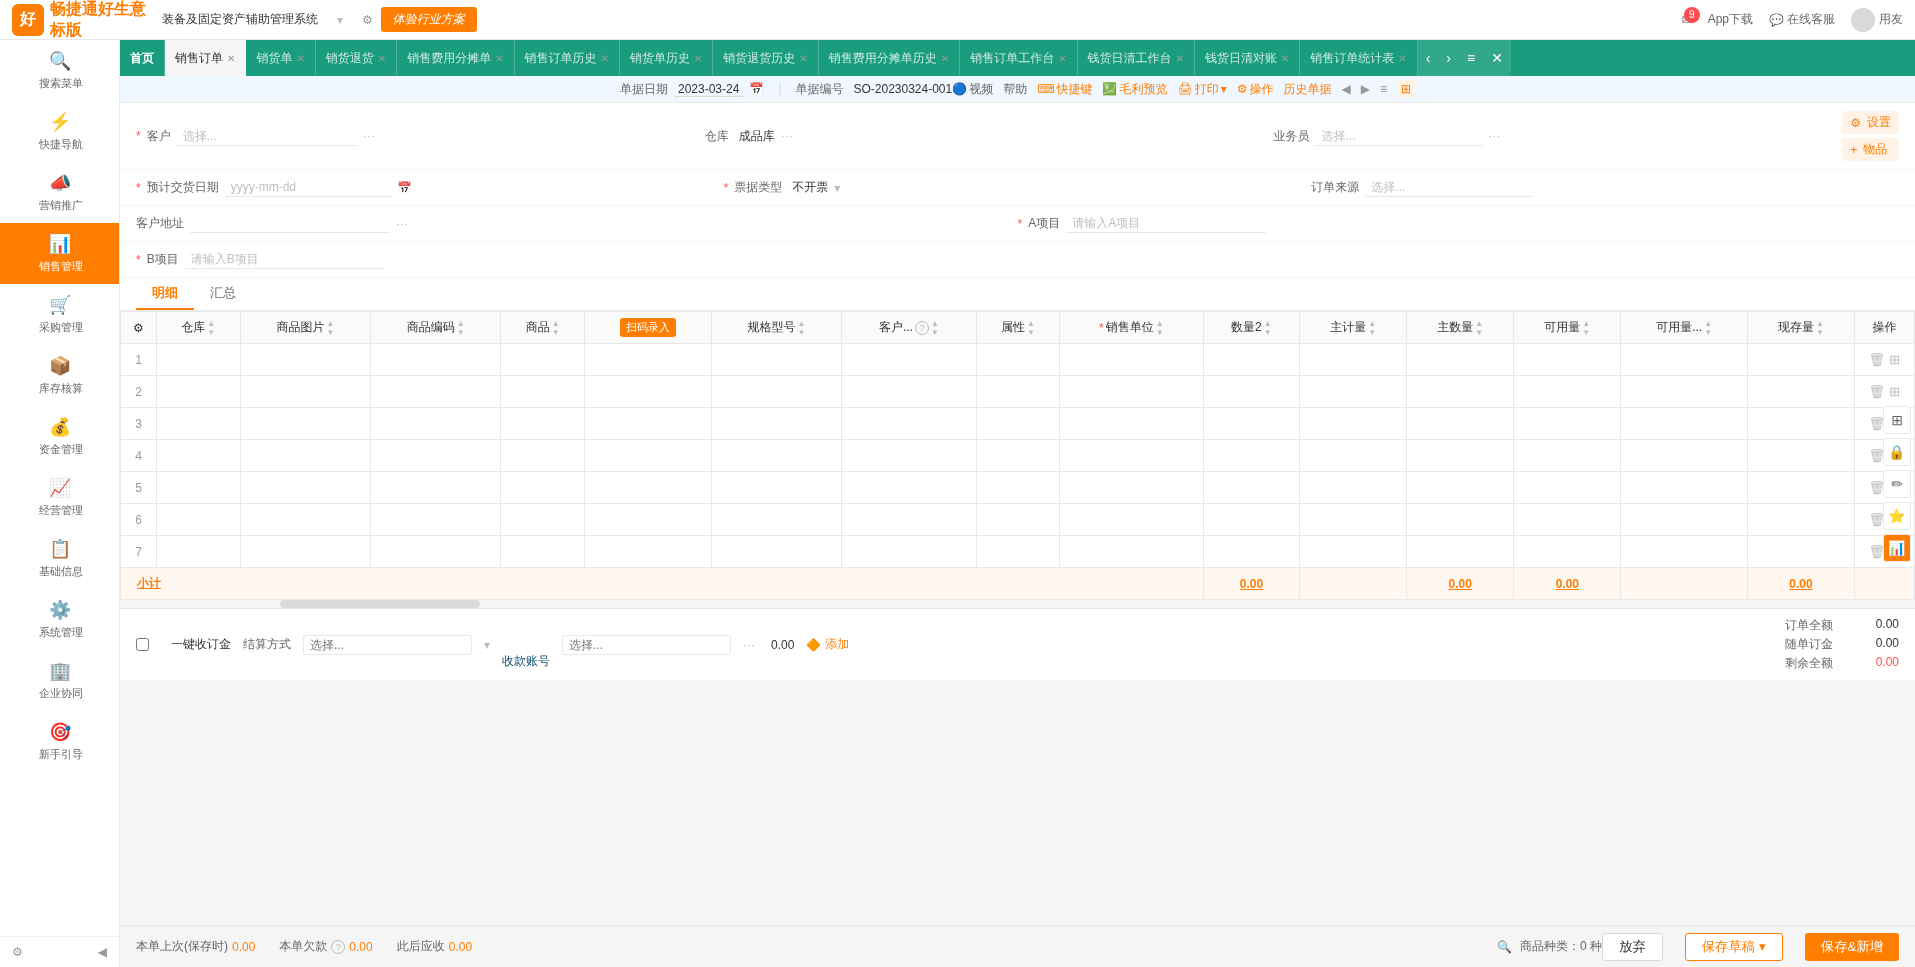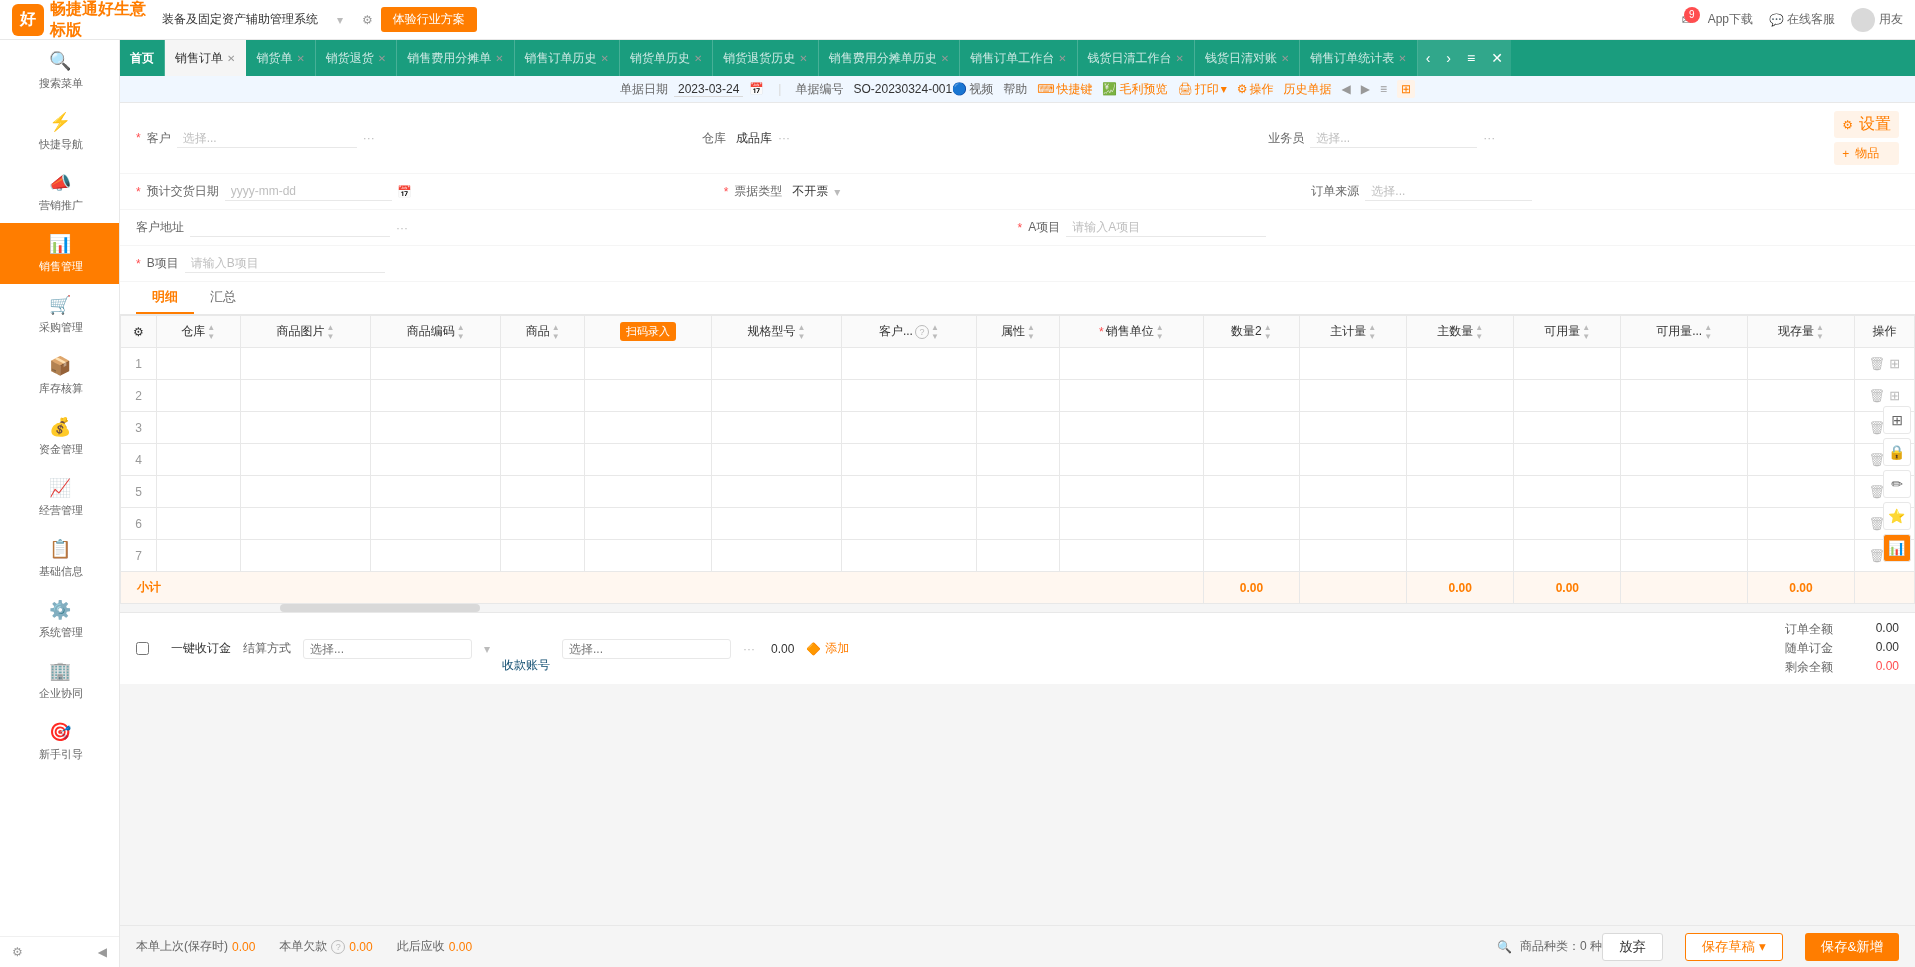--- a/index.html
+++ b/index.html
@@ -6,21 +6,21 @@
     body { font-family: 'Microsoft YaHei', Arial, sans-serif; font-size: 12px; background: #f0f2f5; color: #333; overflow: hidden; height: 967px; }
     
     
     .top-bar { height: 40px; background: #fff; display: flex; align-items: center; padding: 0 12px; border-bottom: 1px solid #e8e8e8; justify-content: space-between; }
     .top-bar-left { display: flex; align-items: center; gap: 8px; }
     .logo-area { display: flex; align-items: center; gap: 6px; }
     .logo-icon { width: 32px; height: 32px; background: #ff7d00; border-radius: 6px; display: flex; align-items: center; justify-content: center; color: white; font-size: 16px; font-weight: bold; }
     .logo-text { font-size: 16px; color: #ff7d00; line-height: 1.3; font-weight: bold; }
     .system-name-text { font-size: 12px; }
     .settings-icon { color: #999; cursor: pointer; }
-    .btn-industry { background: #ff7d00; color: white; border: none; padding: 4px 12px; border-radius: 3px; cursor: pointer; font-size: 12px; }
+    .btn-industry { background: #ff7d00; color: white; border: none; padding: 4px 12px; border-radius: 3px; cursor: pointer; font-size: 12px; font-style: italic; }
     .top-bar-right { display: flex; align-items: center; gap: 16px; font-size: 12px; color: #666; }
     .notification-badge { position: relative; }
     .badge { position: absolute; top: -6px; right: -8px; background: #ff4d4f; color: white; border-radius: 8px; font-size: 10px; padding: 0 4px; min-width: 16px; text-align: center; line-height: 16px; }
     .avatar-area { display: flex; align-items: center; gap: 4px; }
     .avatar { width: 24px; height: 24px; background: #d9d9d9; border-radius: 50%; }
     
     
     .main-layout { display: flex; height: calc(967px - 40px); }
     
     
@@ -60,21 +60,21 @@
     .data-table th { background: #fafafa; border: 1px solid #e8e8e8; padding: 6px 4px; text-align: center; white-space: nowrap; color: #333; font-weight: normal; }
     .data-table td { border: 1px solid #e8e8e8; padding: 4px; text-align: center; height: 32px; }
     .th-sort { display: flex; align-items: center; justify-content: center; gap: 2px; }
     .sort-arrows { display: flex; flex-direction: column; font-size: 8px; color: #bbb; }
     .scan-btn { background: #ff7d00; color: white; border: none; padding: 2px 6px; border-radius: 3px; font-size: 11px; cursor: pointer; }
     .table-row-num { color: #999; }
     .row-actions { display: flex; justify-content: center; gap: 4px; }
     .action-icon { color: #bbb; cursor: pointer; font-size: 13px; }
     
     
-    .summary-row td { background: #fff7f0; font-weight: bold; }
+    .summary-row td { background: #fff7f0; font-weight: bold; text-decoration: underline; }
     .small-input { border: 1px solid #e8e8e8; padding: 2px 6px; border-radius: 3px; min-width: 80px; font-size: 12px; }
     
     
     .right-summary { margin-left: auto; display: flex; flex-direction: column; align-items: flex-end; gap: 2px; font-size: 12px; }
     .summary-line { display: flex; gap: 16px; }
     .summary-line-label { color: #666; }
     .summary-line-value { color: #333; min-width: 50px; text-align: right; }
     .surplus-value { color: #ff4d4f; }
     
     
@@ -286,21 +286,21 @@
             <span style="color:#bbb;cursor:pointer;">···</span>
           </div>
           <div style="flex:1;display:flex;align-items:center;gap:6px;">
             <span style="color:#666;">业务员</span>
             <input type="text" class="field-input" placeholder="选择..." style="">
             <span style="color:#bbb;cursor:pointer;">···</span>
           </div>
           <div style="display:flex;flex-direction:column;gap:4px;margin-left:auto;">
             <div style="display:flex;align-items:center;gap:6px;background:#fff3e8;padding:3px 8px;border-radius:3px;cursor:pointer;">
               <span style="color:#ff7d00;">⚙</span>
-              <span style="color:#ff7d00;font-size:16px;">设置</span>
+              <span style="color:#ff7d00;font-size:12px;">设置</span>
             </div>
             <div style="display:flex;align-items:center;gap:6px;background:#fff3e8;padding:3px 8px;border-radius:3px;cursor:pointer;">
               <span style="color:#ff7d00;">+</span>
               <span style="color:#ff7d00;font-size:12px;">物品</span>
             </div>
           </div>
         </div>
 
         <div style="display:flex;align-items:center;padding:8px 16px;gap:0;border-bottom:1px solid #f5f5f5;">
           <div style="flex:1;display:flex;align-items:center;gap:6px;">

